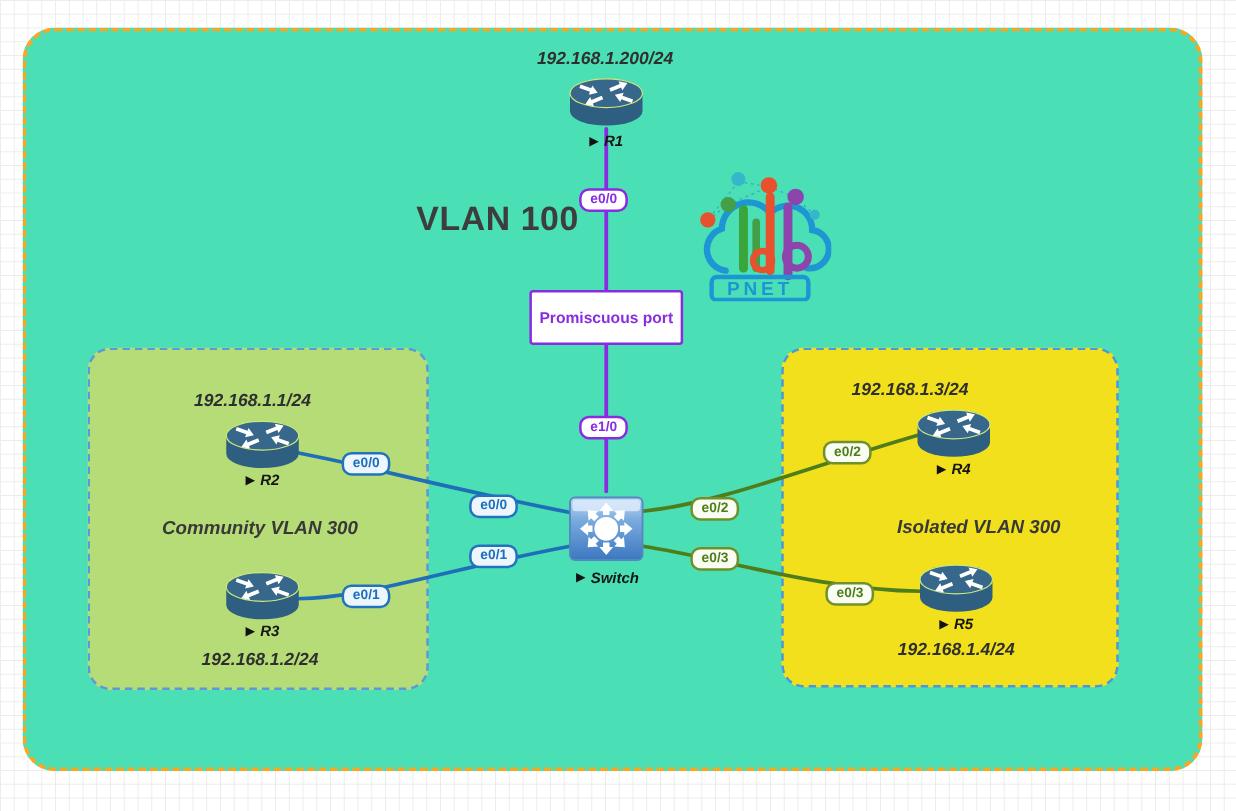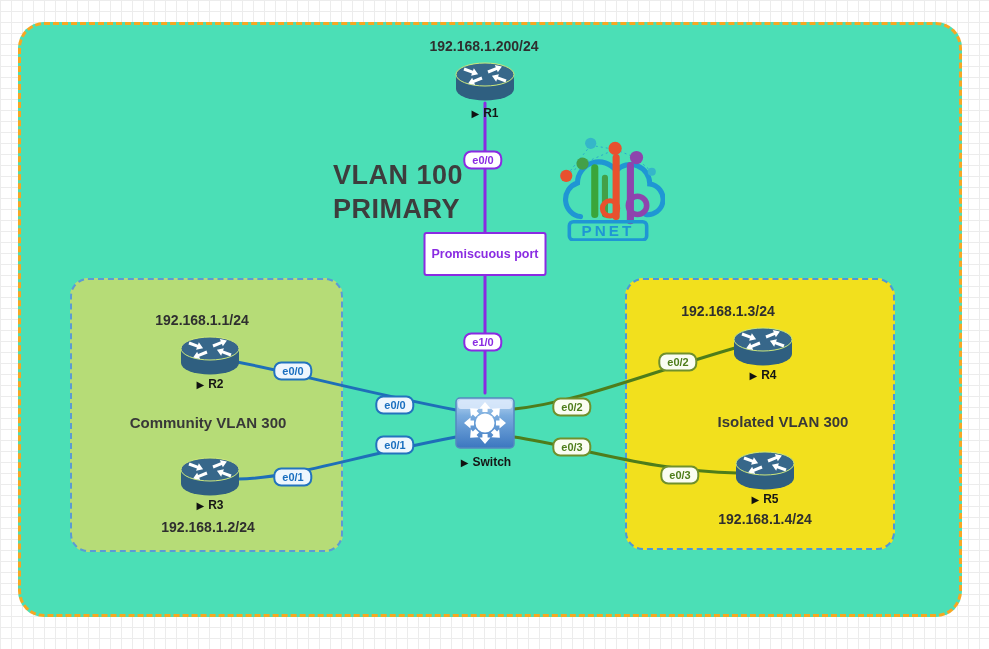--- a/index.html
+++ b/index.html
@@ -13,21 +13,21 @@
   .zone{position:absolute;box-sizing:border-box;}
   .zone-primary{left:18px;top:22px;width:944px;height:595px;background:#4BDFB6;
     border:3px dashed #F6A723;border-radius:26px;}
   .zone-community{left:70px;top:278px;width:273px;height:274px;background:#B6DC77;
     border:2px dashed #5B9BD5;border-radius:18px;}
   .zone-isolated{left:625px;top:278px;width:270px;height:272px;background:#F2E01D;
     border:2px dashed #4E97D8;border-radius:18px;}
   .links-layer{position:absolute;left:0;top:0;width:989px;height:649px;}
   .abs{position:absolute;}
   .ctr{transform:translate(-50%,-50%);}
-  .ctr-x{transform:translateX(-50%);}
+  .ctr-x{transform:translateX(-50%);font-style:italic;}
   .title{left:297px;top:158px;font-size:27px;line-height:34px;font-weight:bold;
     color:#3D3D3D;letter-spacing:.5px;white-space:nowrap;margin-left:36px;}
   .ip-label{font-size:14px;font-weight:bold;color:#2F2F2F;white-space:nowrap;}
   .zone-title{font-size:15px;font-weight:bold;color:#383838;white-space:nowrap;}
   .node-label{display:flex;align-items:center;gap:4px;font-size:12px;font-weight:bold;
     color:#151515;white-space:nowrap;}
   .play{font-size:10px;color:#111;}
   .pill{font-size:11px;font-weight:bold;line-height:13px;padding:1px 7px;
     border-radius:8px;white-space:nowrap;box-sizing:border-box;}
   .pill-purple{color:#8A2BE2;border:2px solid #8A2BE2;background:#fff;}
@@ -108,21 +108,20 @@
   <svg class="links-layer" viewBox="0 0 989 649">
     <path d="M485 103 L485 393" stroke="#8A2BE2" stroke-width="3" fill="none" stroke-linecap="round"></path>
     <path d="M237 362 C295 373, 345 388, 456 410" stroke="#1E6FB8" stroke-width="3" fill="none" stroke-linecap="round"></path>
     <path d="M238 479 C295 478, 350 457, 456 437" stroke="#1E6FB8" stroke-width="3" fill="none" stroke-linecap="round"></path>
     <path d="M514 409 C575 403, 645 374, 735 348" stroke="#4E7D1B" stroke-width="3" fill="none" stroke-linecap="round"></path>
     <path d="M514 437 C575 446, 655 472, 737 473" stroke="#4E7D1B" stroke-width="3" fill="none" stroke-linecap="round"></path>
   </svg>
 
   <div class="abs title">
     <div>VLAN 100</div>
-    <div>PRIMARY</div>
   </div>
 
   <svg class="abs" style="left:551px;top:127px" width="114" height="114" viewBox="0 0 110 112">
     <path d="M28 88 a17 17 0 0 1 -3 -33 a21 21 0 0 1 38 -12 a19 19 0 0 1 33 13 a15 15 0 0 1 -4 30" fill="none" stroke="#1F96D4" stroke-width="5" stroke-linecap="round"></path>
     <g stroke="#1F96D4" stroke-width="0.9" stroke-dasharray="2 3" opacity="0.8">
       <line x1="38" y1="18" x2="14" y2="48"></line>
         <line x1="38" y1="18" x2="62" y2="22"></line>
       <line x1="30" y1="36" x2="62" y2="22"></line>
         <line x1="62" y1="22" x2="82" y2="30"></line>
       <line x1="82" y1="30" x2="98" y2="44"></line>

